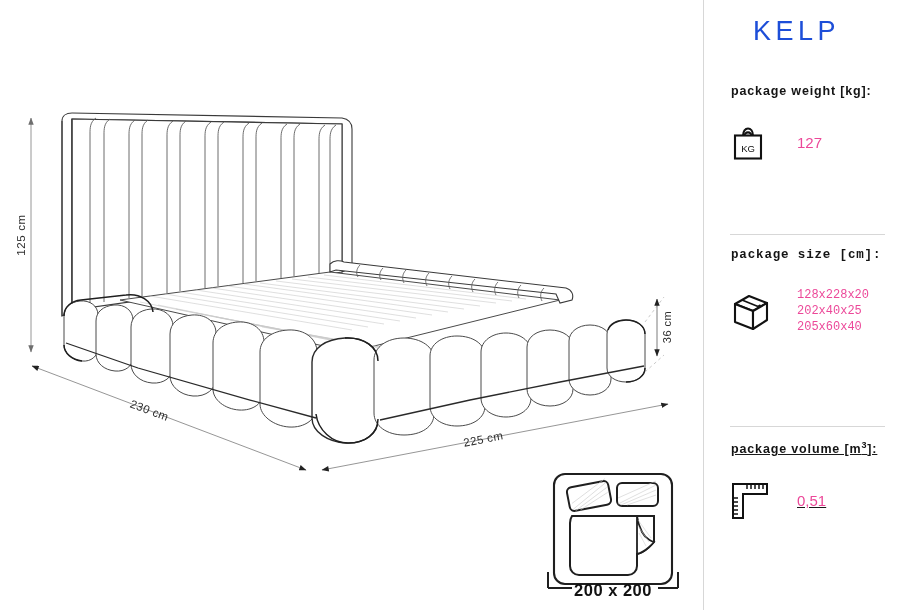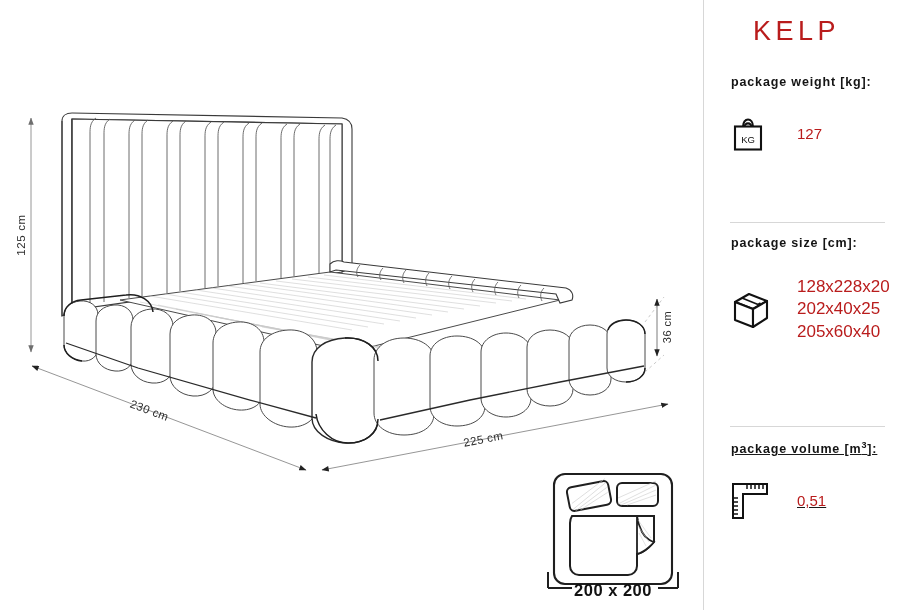--- a/index.html
+++ b/index.html
@@ -36,32 +36,32 @@
   }
 
   #product-title {
     position: absolute;
     left: 0; top: 16px;
     width: 185px;
     text-align: center;
     font-size: 27px;
     font-weight: 400;
     letter-spacing: 4.5px;
-    color: #b91c1c;
+    color: #1d4ed8;
     white-space: nowrap;
   }
 
   .spec-block {
     position: absolute;
     left: 0;
     width: 197px;
     box-sizing: border-box;
   }
-  .spec-block.b1 { top: 75px; }
-  .spec-block.b2 { top: 236px; }
+  .spec-block.b1 { top: 84px; }
+  .spec-block.b2 { top: 248px; font-family: Liberation Mono, monospace; }
   .spec-block.b3 { top: 440px; text-decoration: underline; }
 
   .spec-block .rule {
     position: absolute;
     left: 26px; top: -14px;
     width: 155px;
     height: 1px;
     background: #d7d7d7;
   }
 
@@ -83,26 +83,26 @@
   .spec-icon {
     width: 46px;
     flex: 0 0 46px;
     display: flex;
     align-items: flex-end;
     justify-content: flex-start;
   }
   .spec-value {
     font-size: 15px;
     font-weight: 400;
-    color: #b91c1c;
+    color: #ec4899;
     line-height: 1.32;
     margin-left: 20px;
     white-space: pre-line;
   }
-  .spec-value.multi { font-size: 17px; }
+  .spec-value.multi { font-size: 12px; }
 
   .sup { font-size: 0.72em; vertical-align: super; }
 </style>
 </head>
 <body>
 
 <div id="page">
 
   <div id="drawing">
     <svg width="703" height="610" viewBox="0 0 703 610" xmlns="http://www.w3.org/2000/svg">

